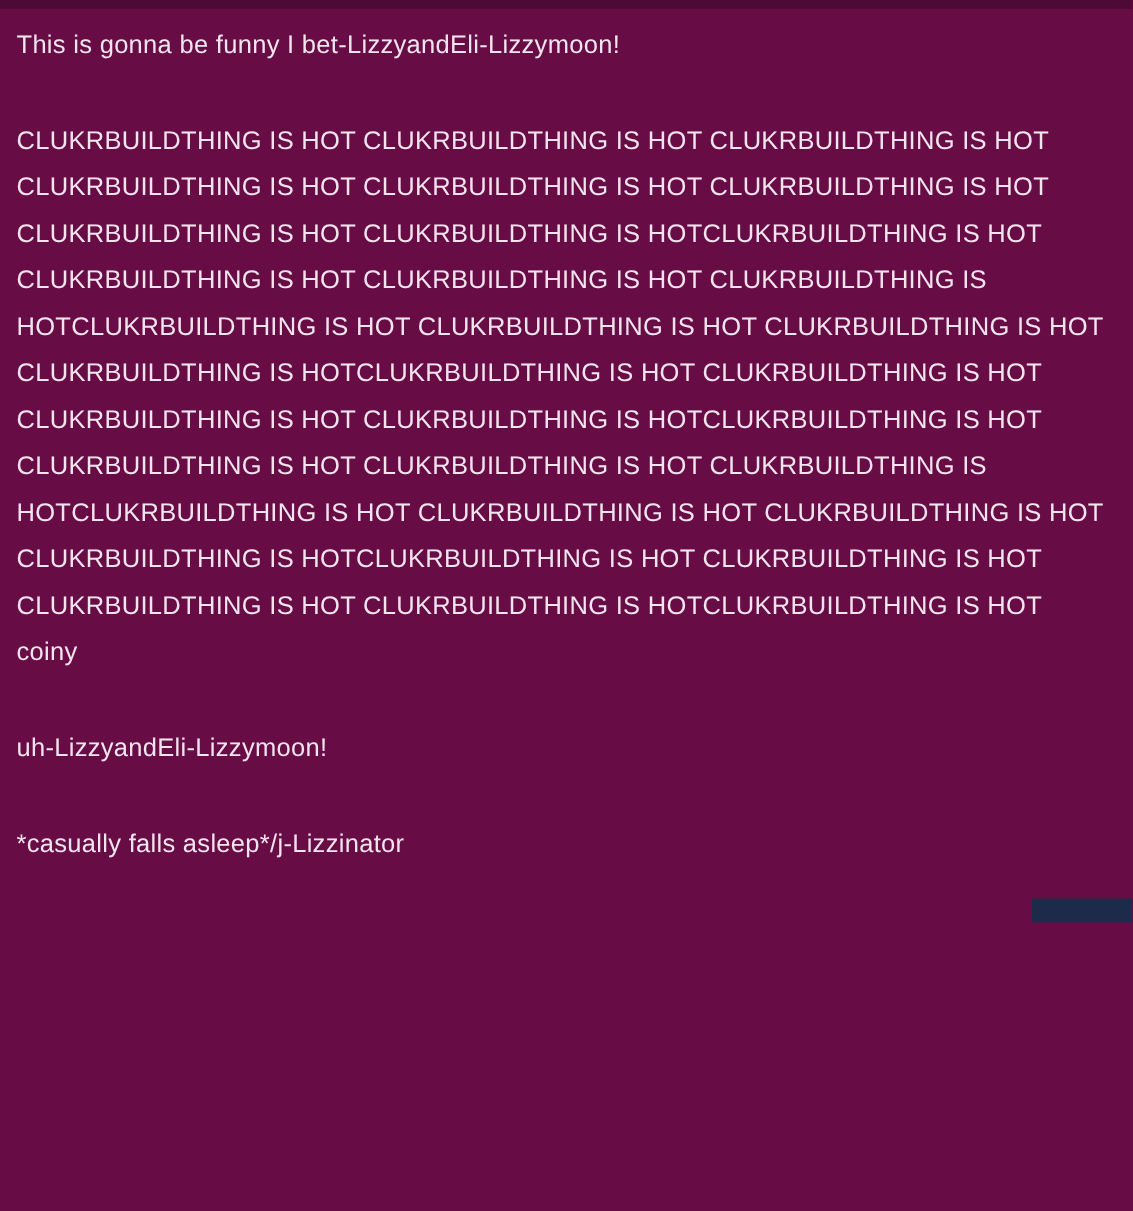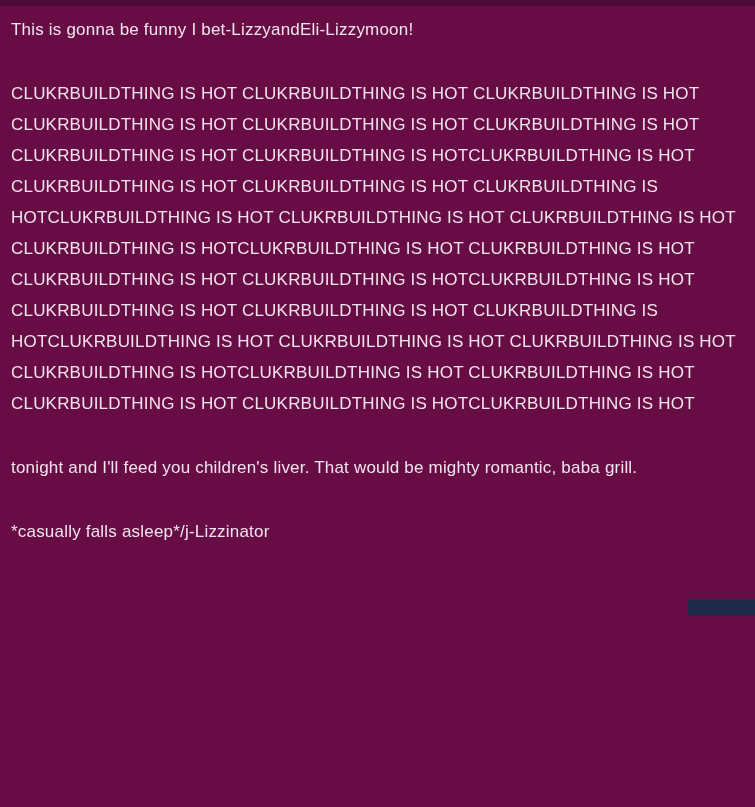--- a/index.html
+++ b/index.html
@@ -71,22 +71,25 @@
         <div class="line">CLUKRBUILDTHING IS HOT CLUKRBUILDTHING IS HOT CLUKRBUILDTHING IS HOT</div>
         <div class="line">CLUKRBUILDTHING IS HOT CLUKRBUILDTHING IS HOTCLUKRBUILDTHING IS HOT</div>
         <div class="line">CLUKRBUILDTHING IS HOT CLUKRBUILDTHING IS HOT CLUKRBUILDTHING IS</div>
         <div class="line">HOTCLUKRBUILDTHING IS HOT CLUKRBUILDTHING IS HOT CLUKRBUILDTHING IS HOT</div>
         <div class="line">CLUKRBUILDTHING IS HOTCLUKRBUILDTHING IS HOT CLUKRBUILDTHING IS HOT</div>
         <div class="line">CLUKRBUILDTHING IS HOT CLUKRBUILDTHING IS HOTCLUKRBUILDTHING IS HOT</div>
         <div class="line">CLUKRBUILDTHING IS HOT CLUKRBUILDTHING IS HOT CLUKRBUILDTHING IS</div>
         <div class="line">HOTCLUKRBUILDTHING IS HOT CLUKRBUILDTHING IS HOT CLUKRBUILDTHING IS HOT</div>
         <div class="line">CLUKRBUILDTHING IS HOTCLUKRBUILDTHING IS HOT CLUKRBUILDTHING IS HOT</div>
         <div class="line">CLUKRBUILDTHING IS HOT CLUKRBUILDTHING IS HOTCLUKRBUILDTHING IS HOT</div>
+        <div class="line">coiny</div>
       </div>
       <div class="para">
-        <div class="line">tonight and I'll feed you children's liver. That would be mighty romantic, baba grill.</div>
+        <div class="line">uh-LizzyandEli-Lizzymoon!</div>
+      </div>
+      <div class="para">
       </div>
       <div class="para">
         <div class="line">*casually falls asleep*/j-Lizzinator</div>
       </div>
     </div>
   <div class="corner-box"></div>
 </div>
 
 </body></html>

